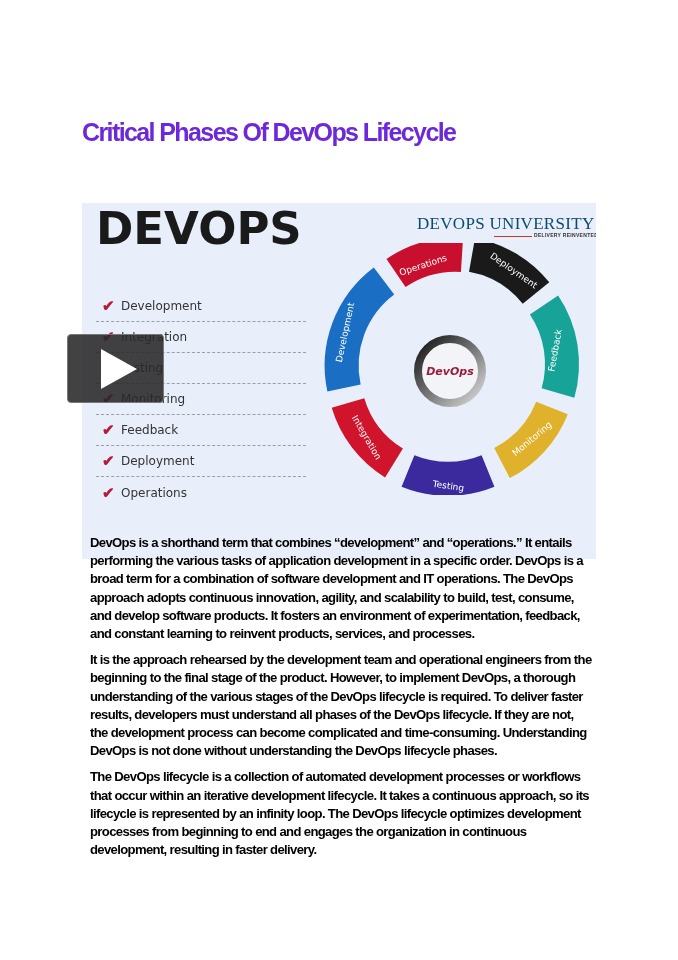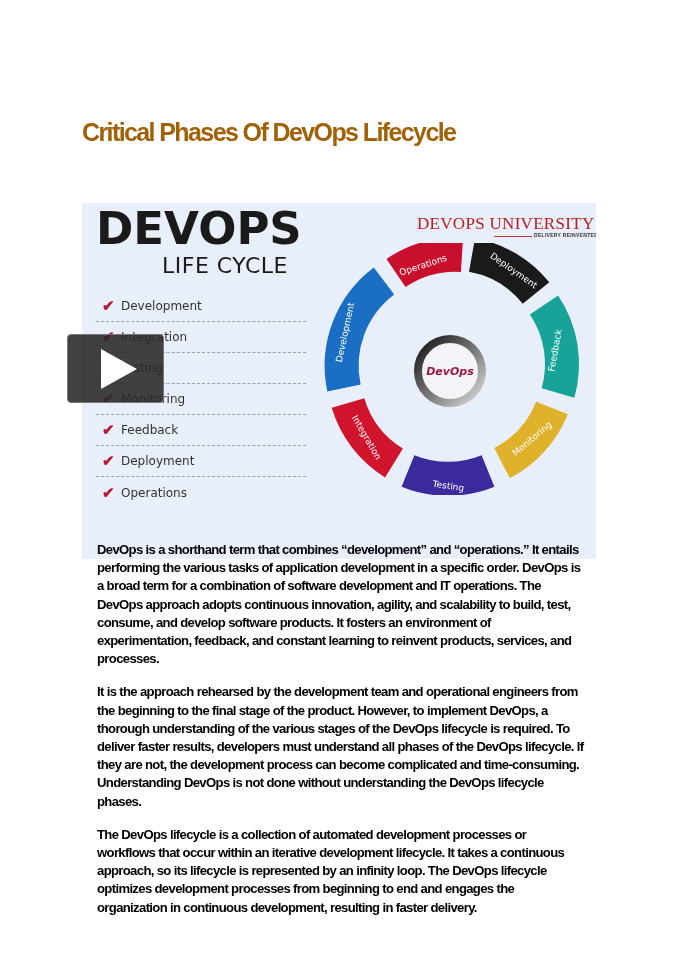--- a/index.html
+++ b/index.html
@@ -10,21 +10,21 @@
       overflow: hidden;
       font-family: "Liberation Sans", sans-serif;
     }
     .page-title {
       position: absolute;
       left: 82px; top: 118px;
       font-family: "Liberation Sans", sans-serif;
       font-weight: bold;
       font-size: 25px;
       letter-spacing: -1.6px;
-      color: #a16207;
+      color: #6d28d9;
       white-space: nowrap;
     }
     .hero {
       position: absolute;
       left: 82px; top: 203px;
       width: 514px; height: 356px;
       background: #e8eefa;
       overflow: hidden;
     }
     .hero-devops {
@@ -69,21 +69,21 @@
     .check-label {
       font-family: "DejaVu Sans", sans-serif;
       font-size: 12px;
       color: #333;
     }
     .brand {
       position: absolute;
       left: 335px; top: 11px;
       font-family: "Liberation Serif", serif;
       font-size: 17px;
-      color: #b91c1c;
+      color: #0c4a6e;
       letter-spacing: 0.3px;
       white-space: nowrap;
     }
     .brand-underline {
       position: absolute;
       left: 412px; top: 33px;
       width: 38px; height: 1px;
       background: #c0392b;
     }
     .brand-tagline {
@@ -122,30 +122,29 @@
       position: absolute;
       left: 82px; top: 526px;
       width: 520px;
       font-family: "Liberation Sans", sans-serif;
       font-weight: bold;
       font-size: 13.1px;
       line-height: 18.2px;
       letter-spacing: -0.65px;
       color: #000;
     }
-    .body-text p { margin: 15px; }
+    .body-text p { margin: 8px; }
   </style>
 </head>
 <body>
 
 <h1 class="page-title">Critical Phases Of DevOps Lifecycle</h1>
 
 <div class="hero">
   <div class="hero-devops">DEVOPS</div>
-  <div class="hero-lifecycle">LIFE CYCLE</div>
 
   <div class="checklist">
     <div class="check-item">
       <span class="check-mark">✔</span>
       <span class="check-label">Development</span>
     </div>
     <div class="check-item">
       <span class="check-mark">✔</span>
       <span class="check-label">Integration</span>
     </div>

